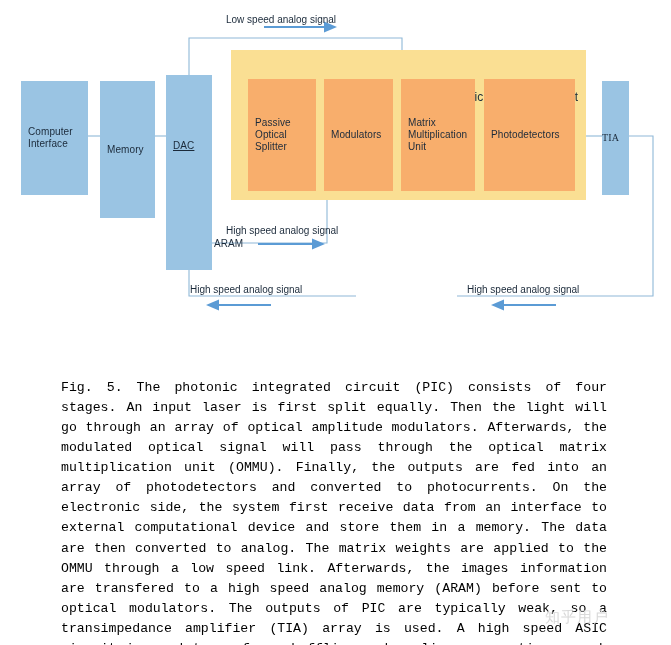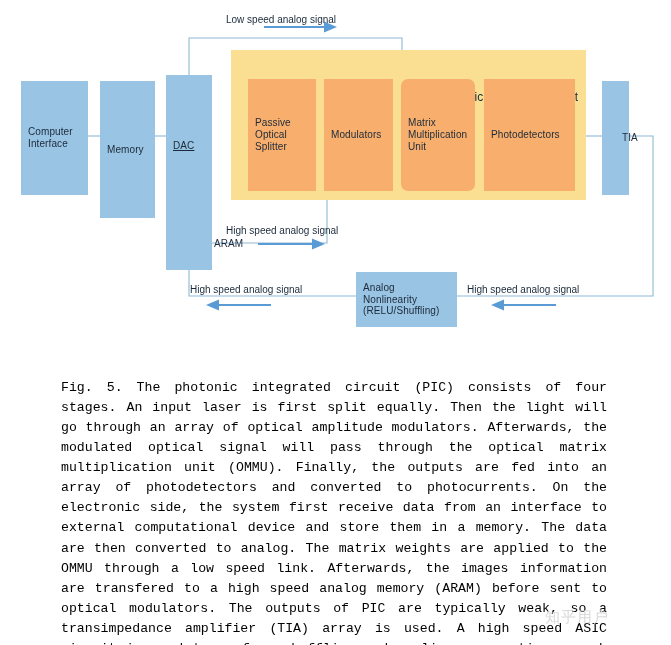--- a/index.html
+++ b/index.html
@@ -150,21 +150,21 @@
     <div class="box box-orange" style="left:93px; top:29px; width:69px; height:112px;">
       <span class="box-label">Modulators</span>
     </div>
 
     <div class="box box-orange" style="left:17px; top:29px; width:68px; height:112px;">
       <span class="box-label">Passive
 Optical
 Splitter</span>
     </div>
 
-    <div class="box box-orange" style="left:170px; top:29px; width:74px; height:112px;border-radius:7px;">
+    <div class="box box-orange" style="left:170px; top:29px; width:74px; height:112px;">
       <span class="box-label">Matrix
 Multiplication
 Unit</span>
     </div>
 
     <div class="box box-orange" style="left:253px; top:29px; width:91px; height:112px;">
       <span class="box-label">Photodetectors</span>
     </div>
   </div>
 
@@ -179,28 +179,23 @@
 
   <div class="box box-blue" style="left:166px; top:75px; width:46px; height:142px;text-decoration:underline;">
     <span class="box-label">DAC</span>
   </div>
 
   <div class="box box-blue" style="left:166px; top:217px; width:46px; height:53px;padding-left:41px;">
     <span class="box-label">ARAM</span>
   </div>
 
   <div class="box box-blue" style="left:602px; top:81px; width:27px; height:114px;">
-    <span class="box-label" style="padding-left:20px;">TIA</span>
-  </div>
-
-  <div class="box box-blue" style="left:356px; top:272px; width:101px; height:55px;">
-    <span class="box-label">Analog
-Nonlinearity
-(RELU/Shuffling)</span>
-  </div>
+    <span class="box-label" style="padding-left:0;font-family:Liberation Serif, serif;">TIA</span>
+  </div>
+
 
   <div class="edge-label" style="left:226px; top:14px;">Low speed analog signal</div>
 
   <div class="edge-label" style="left:226px; top:225px;">High speed analog signal</div>
 
   <div class="edge-label" style="left:190px; top:284px;">High speed analog signal</div>
 
   <div class="edge-label" style="left:467px; top:284px;">High speed analog signal</div>
 
 </div>

